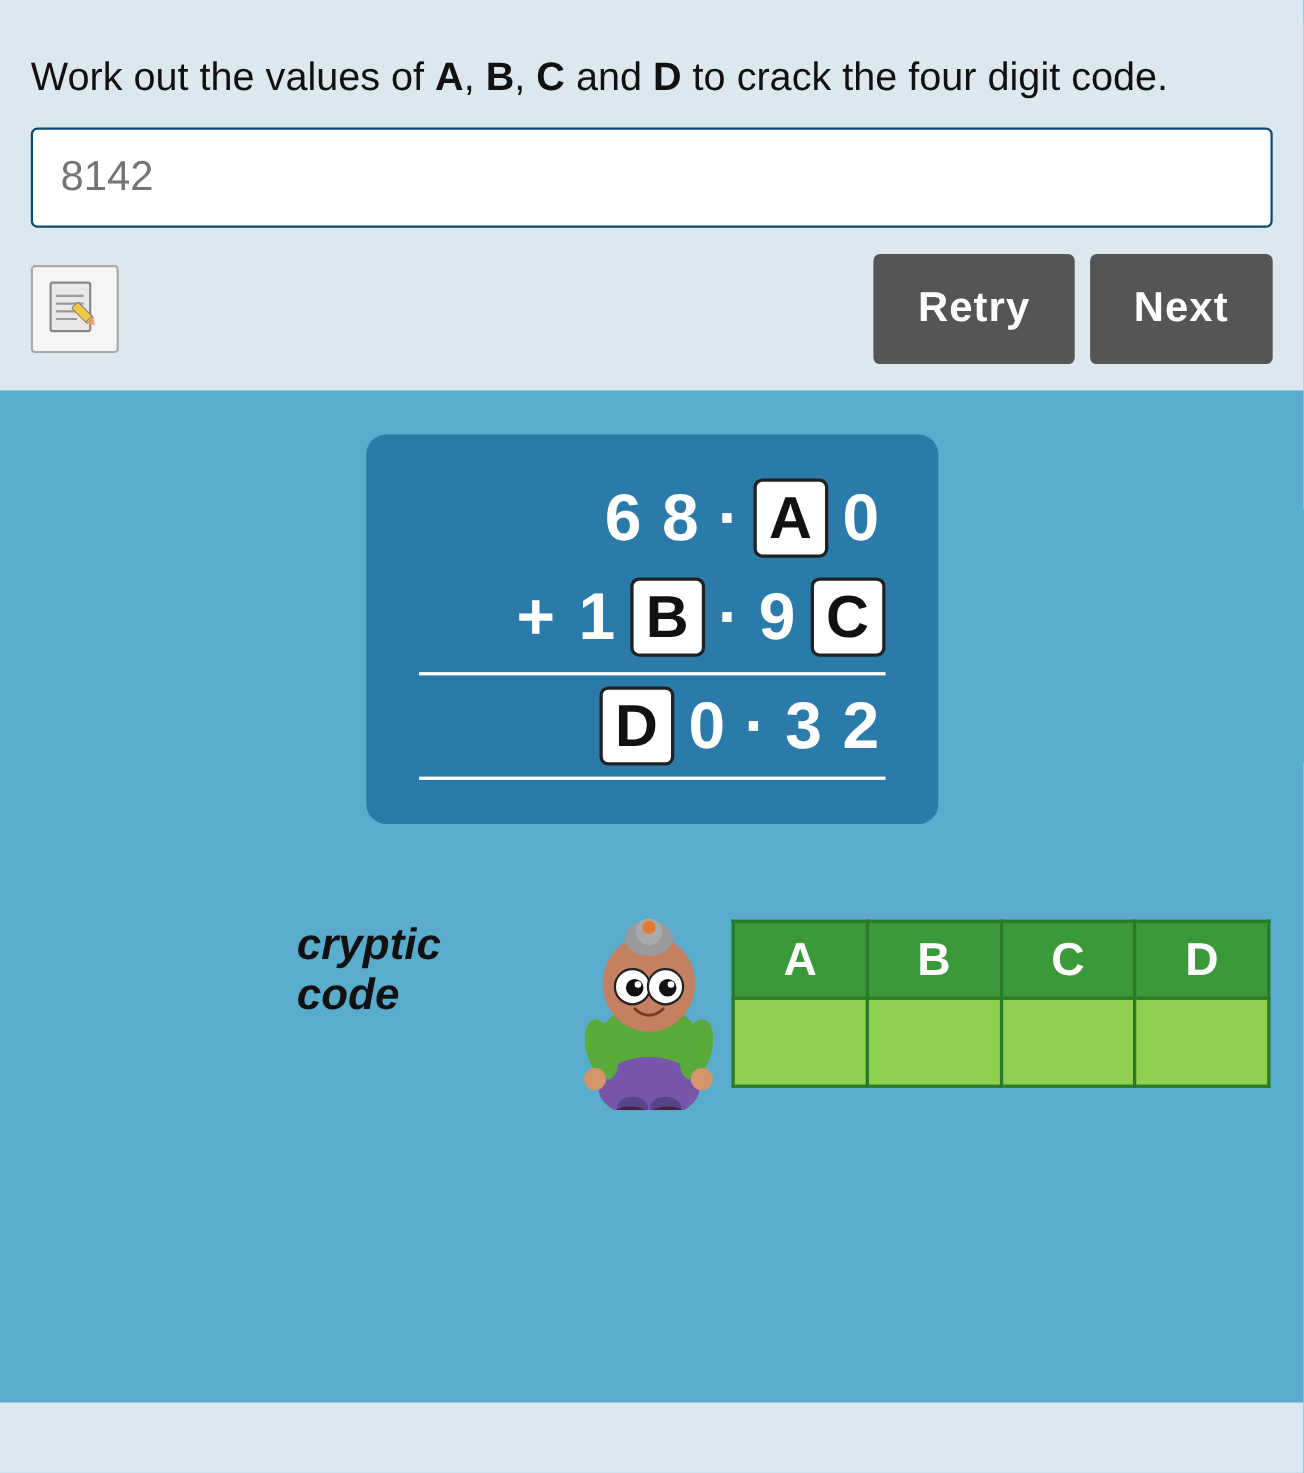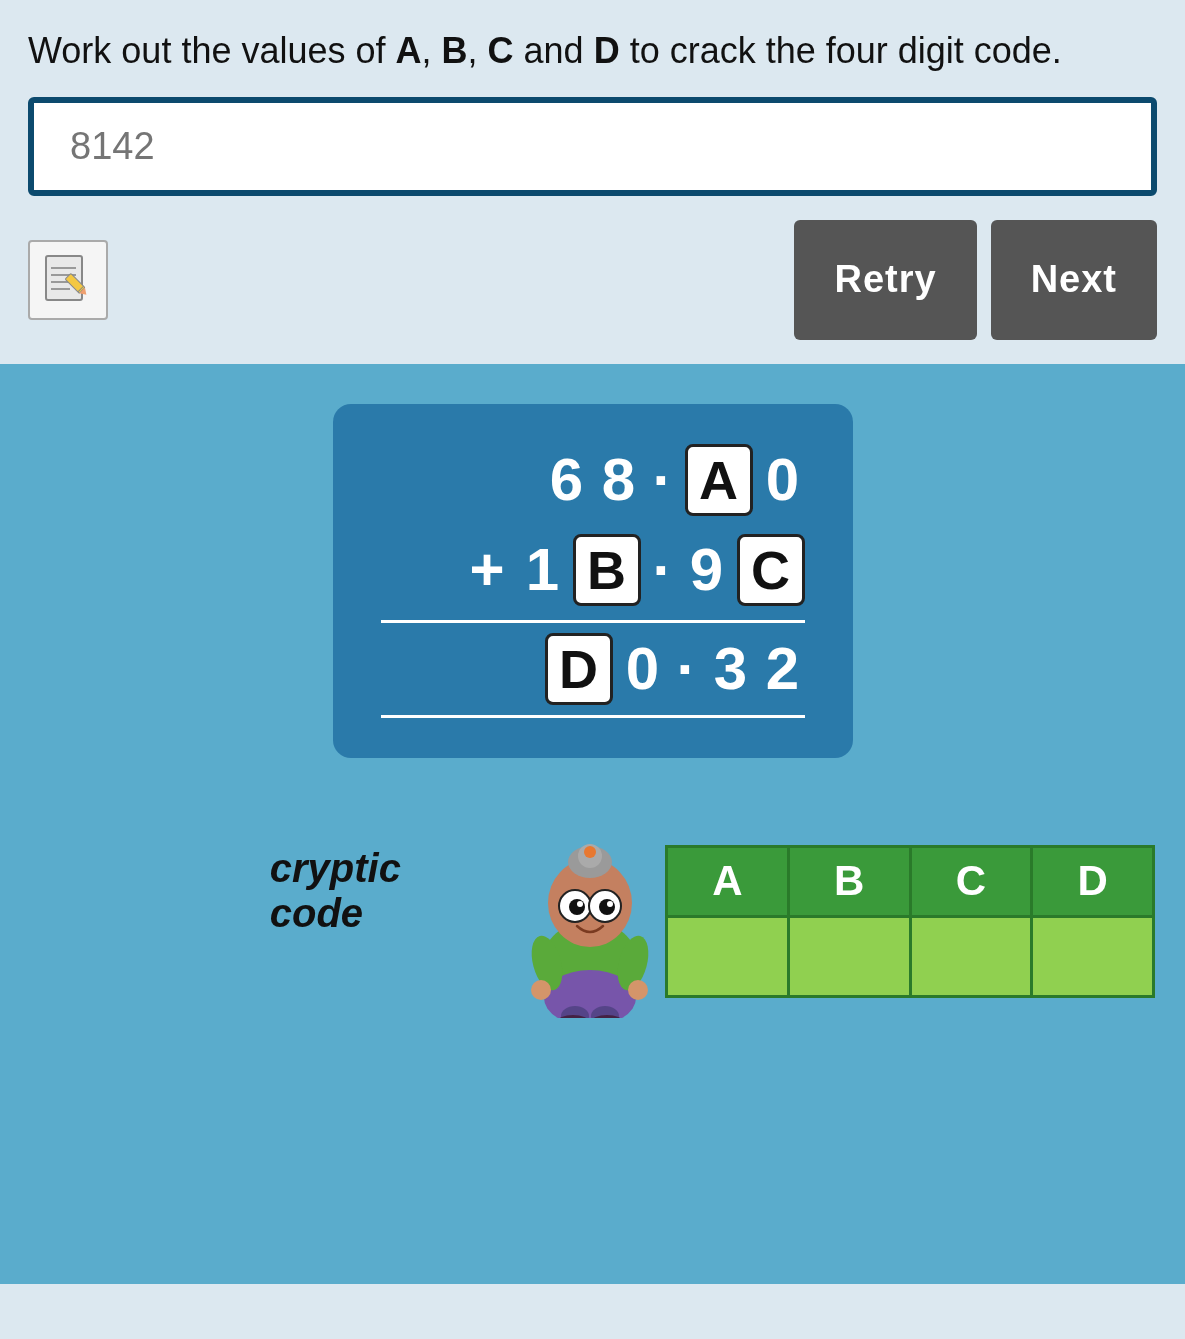--- a/index.html
+++ b/index.html
@@ -8,40 +8,41 @@
       width: 1185px;
       min-height: 1339px;
       background: #dce8f0;
       font-family: Arial, sans-serif;
       overflow-x: hidden;
     }
 
     .top-section {
       padding: 28px 28px 0 28px;
       background: #dce8f0;
+      margin-top: 19px;
     }
 
     .instruction-text {
       font-size: 36px;
       line-height: 1.3;
       color: #111;
       margin-bottom: 22px;
     }
 
     .instruction-text strong {
       font-weight: bold;
     }
 
     .answer-input {
       width: 100%;
-      padding: 22px 36px;
+      padding: 22px 25px;
       font-size: 38px;
       color: #aaa;
       background: #fff;
-      border: 6px solid #0c4a6e;
+      border: 2px solid #0c4a6e;
       border-radius: 6px;
       outline: none;
       margin-bottom: 24px;
     }
 
     .toolbar-row {
       display: flex;
       align-items: center;
       justify-content: space-between;
       margin-bottom: 0;
@@ -65,21 +66,21 @@
       height: 52px;
     }
 
     .btn-group {
       display: flex;
       gap: 14px;
     }
 
     .btn {
       padding: 0 40px;
-      height: 120px;
+      height: 100px;
       font-size: 38px;
       font-weight: 600;
       color: #fff;
       background: #555;
       border: none;
       border-radius: 6px;
       cursor: pointer;
       letter-spacing: 1px;
       min-width: 163px;
       display: flex;

